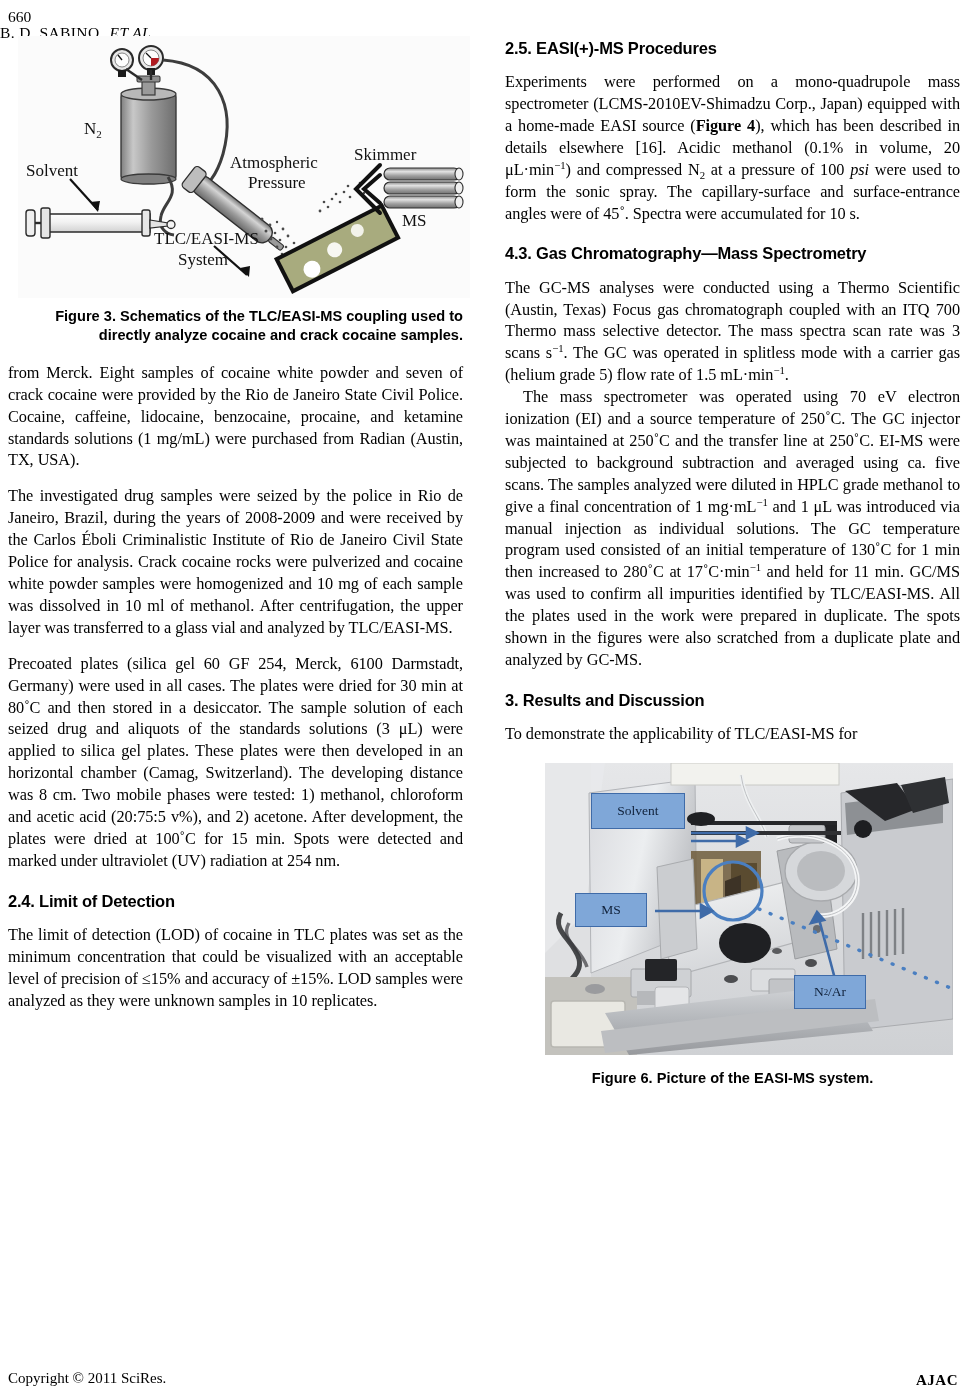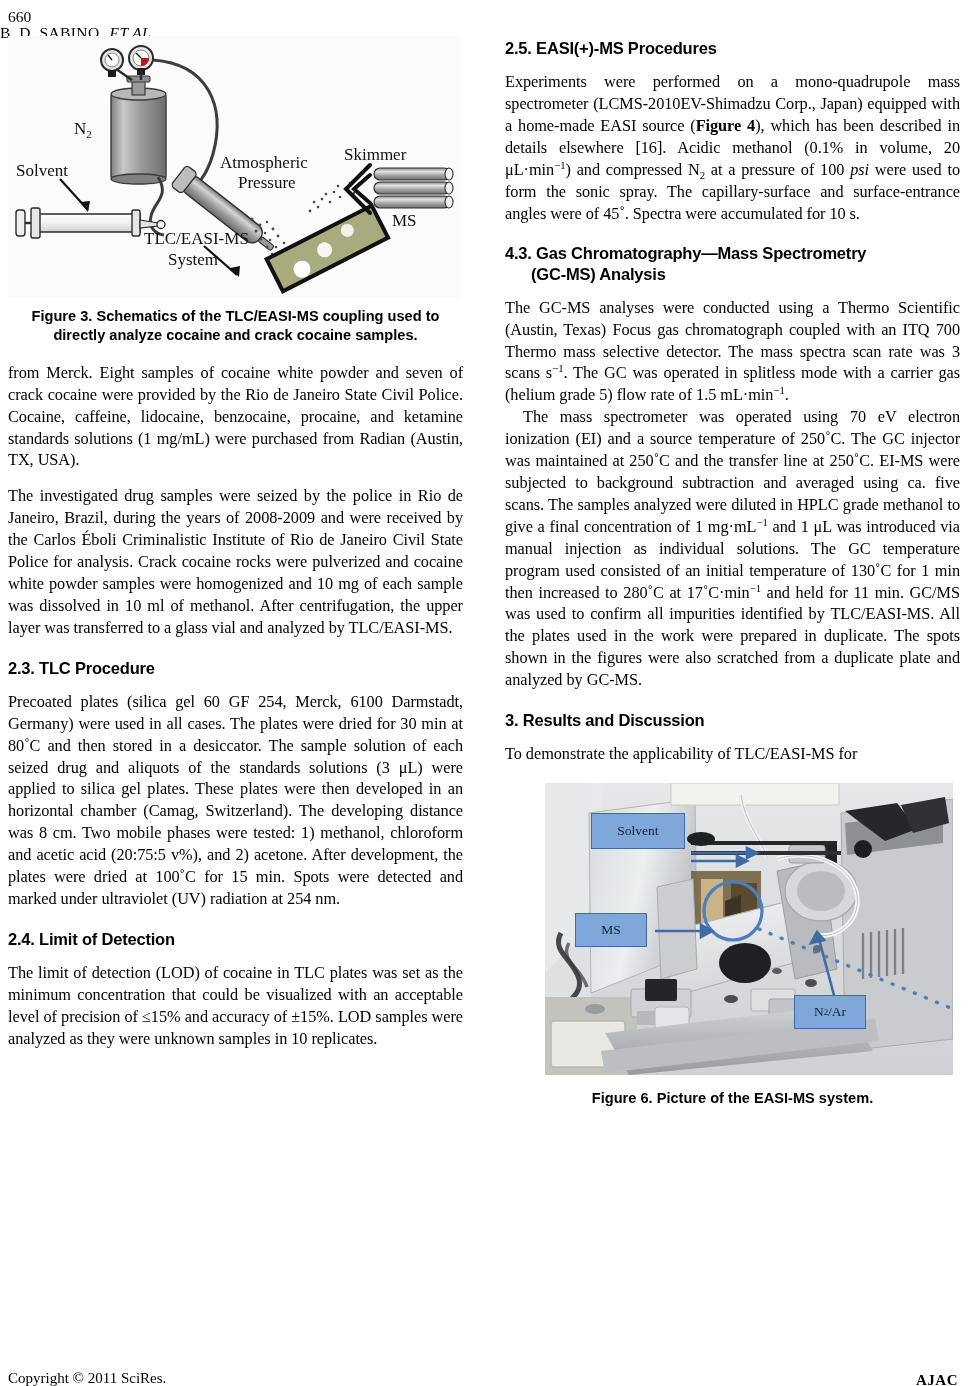--- a/index.html
+++ b/index.html
@@ -73,31 +73,32 @@
   sub { vertical-align: sub; }
   .b { font-weight: bold; }
   .i { font-style: italic; }
 
   
   .figcap {
     font-family: "Liberation Sans", "DejaVu Sans", sans-serif;
     font-size: 14.6px;
     font-weight: bold;
     line-height: 1.33;
-    text-align: center;
+    text-align: right;
     margin: 9px 0 0 0;
   }
   .figcap.center { text-align: center; }
 
   
   .fig3-wrap {
     position: relative;
     width: 452px; height: 262px;
     background: #0ea5e9;
     margin-top: 2px;
+    margin-left: 10px;
   }
   .fig3-svg { display: block; }
 
   
   .fig4-wrap {
     position: relative;
     width: 408px; height: 292px;
     margin: 18px 0 0 40px;
   }
   .fig4-photo {
@@ -294,34 +295,33 @@
 
   <div class="figcap">
     <span>Figure 3. Schematics of the TLC/EASI-MS coupling used to</span>
     <span>directly analyze cocaine and crack cocaine samples.</span>
   </div>
 
   <p class="body" style="margin-top:16px">from Merck. Eight samples of cocaine white powder and seven of crack cocaine were provided by the Rio de Janeiro State Civil Police. Cocaine, caffeine, lidocaine, benzocaine, procaine, and ketamine standards solutions (1 mg/mL) were purchased from Radian (Austin, TX, USA).</p>
 
   <p class="body">The investigated drug samples were seized by the police in Rio de Janeiro, Brazil, during the years of 2008-2009 and were received by the Carlos Éboli Criminalistic Institute of Rio de Janeiro Civil State Police for analysis. Crack cocaine rocks were pulverized and cocaine white powder samples were homogenized and 10 mg of each sample was dissolved in 10 ml of methanol. After centrifugation, the upper layer was transferred to a glass vial and analyzed by TLC/EASI-MS.</p>
 
-  <h2 class="sec">2.3. TLC Procedure</h2>
   <p class="body">Precoated plates (silica gel 60 GF 254, Merck, 6100 Darmstadt, Germany) were used in all cases. The plates were dried for 30 min at 80˚C and then stored in a desiccator. The sample solution of each seized drug and aliquots of the standards solutions (3 μL) were applied to silica gel plates. These plates were then developed in an horizontal chamber (Camag, Switzerland). The developing distance was 8 cm. Two mobile phases were tested: 1) methanol, chloroform and acetic acid (20:75:5 v%), and 2) acetone. After development, the plates were dried at 100˚C for 15 min. Spots were detected and marked under ultraviolet (UV) radiation at 254 nm.</p>
 
   <h2 class="sec">2.4. Limit of Detection</h2>
   <p class="body tight">The limit of detection (LOD) of cocaine in TLC plates was set as the minimum concentration that could be visualized with an acceptable level of precision of ≤15% and accuracy of ±15%. LOD samples were analyzed as they were unknown samples in 10 replicates.</p>
 </div>
 
 <div class="col col-right">
 
   <h2 class="sec" style="margin-top:4px">2.5. EASI(+)-MS Procedures</h2>
 
   <p class="body"><span>Experiments were performed on a mono-quadrupole mass spectrometer (LCMS-2010EV-Shimadzu Corp., Japan) equipped with a home-made EASI source (</span><span class="b">Figure 4</span><span>), which has been described in details elsewhere [16]. Acidic methanol (0.1% in volume, 20 μL·min</span><sup>−1</sup><span>) and compressed N</span><sub>2</sub><span> at a pressure of 100 </span><span class="i">psi</span><span> were used to form the sonic spray. The capillary-surface and surface-entrance angles were of 45˚. Spectra were accumulated for 10 s.</span></p>
 
-  <h2 class="sec"><span>4.3. Gas Chromatography—Mass Spectrometry</span><span class="sub2">(GC-MS) Analysis</span></h2>
+  <h2 class="sec"><span>4.3. Gas Chromatography—Mass Spectrometry</span></h2>
 
   <p class="body tight"><span>The GC-MS analyses were conducted using a Thermo Scientific (Austin, Texas) Focus gas chromatograph coupled with an ITQ 700 Thermo mass selective detector. The mass spectra scan rate was 3 scans s</span><sup>−1</sup><span>. The GC was operated in splitless mode with a carrier gas (helium grade 5) flow rate of 1.5 mL·min</span><sup>−1</sup><span>.</span></p>
 
   <p class="body indent"><span>The mass spectrometer was operated using 70 eV electron ionization (EI) and a source temperature of 250˚C. The GC injector was maintained at 250˚C and the transfer line at 250˚C. EI-MS were subjected to background subtraction and averaged using ca. five scans. The samples analyzed were diluted in HPLC grade methanol to give a final concentration of 1 mg·mL</span><sup>−1</sup><span> and 1 μL was introduced via manual injection as individual solutions. The GC temperature program used consisted of an initial temperature of 130˚C for 1 min then increased to 280˚C at 17˚C·min</span><sup>−1</sup><span> and held for 11 min. GC/MS was used to confirm all impurities identified by TLC/EASI-MS. All the plates used in the work were prepared in duplicate. The spots shown in the figures were also scratched from a duplicate plate and analyzed by GC-MS.</span></p>
 
   <h2 class="sec">3. Results and Discussion</h2>
   <p class="body tight">To demonstrate the applicability of TLC/EASI-MS for</p>
 
   <div class="fig4-wrap">
     <div class="fig4-photo">

